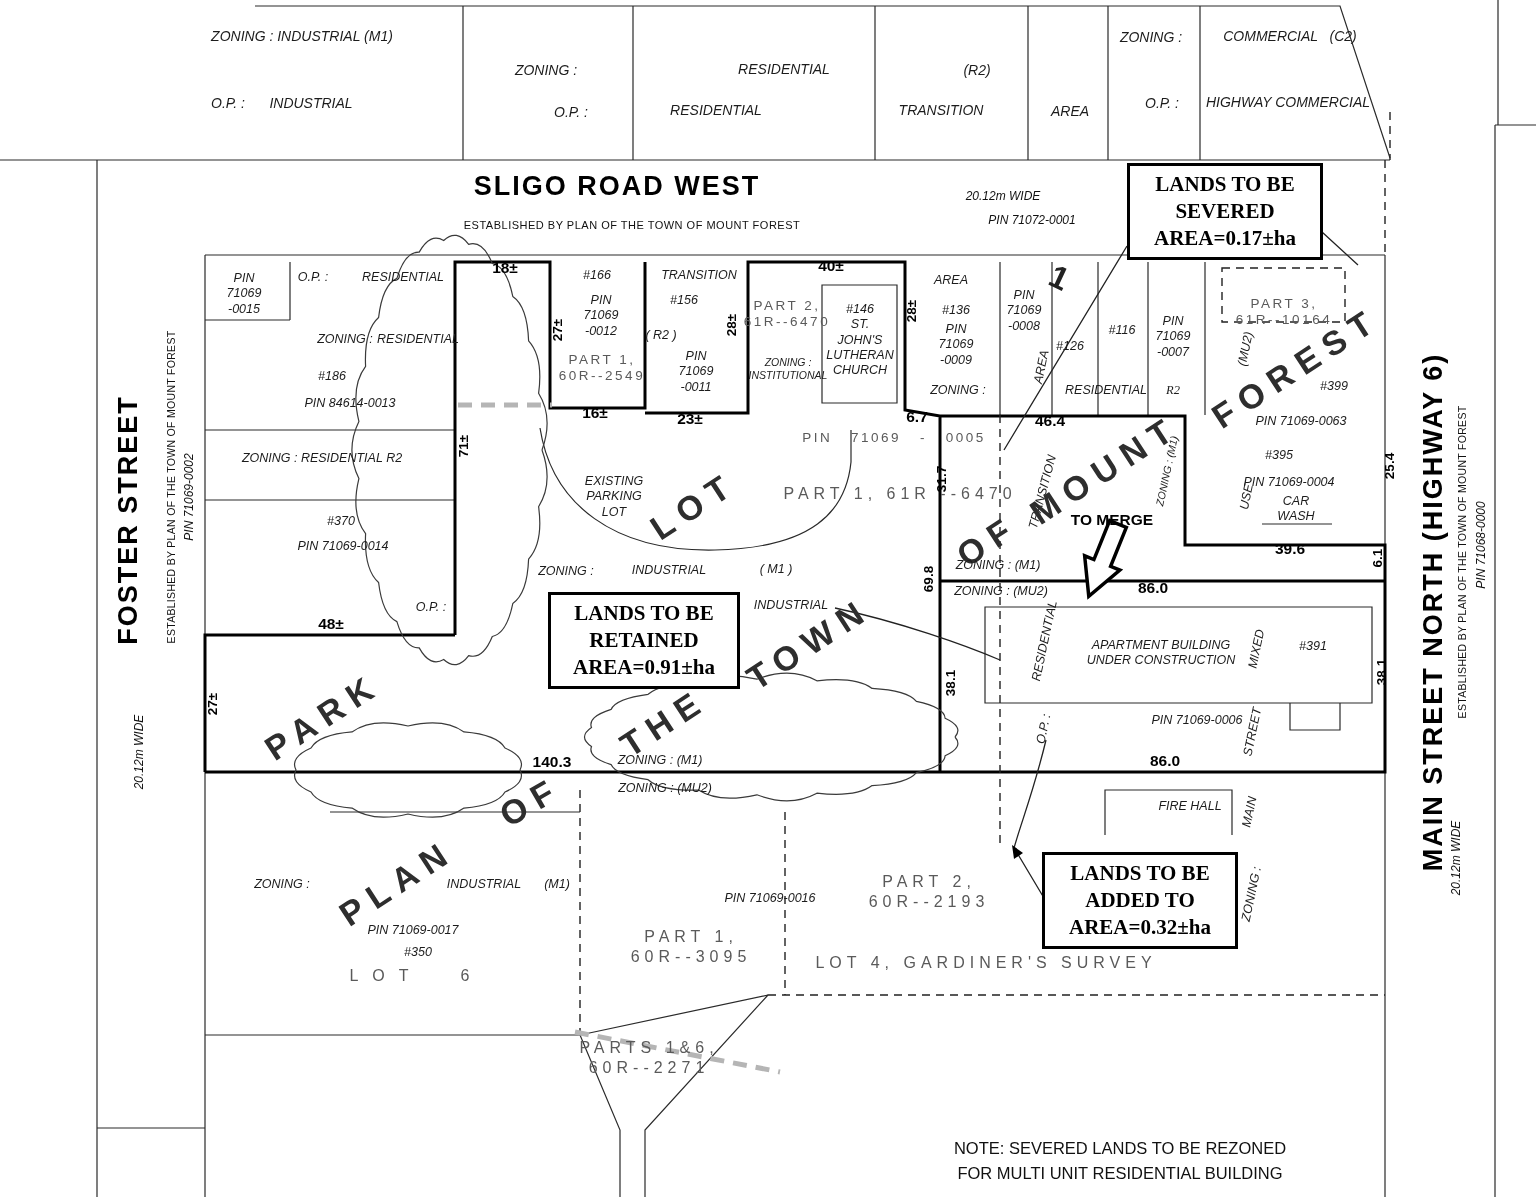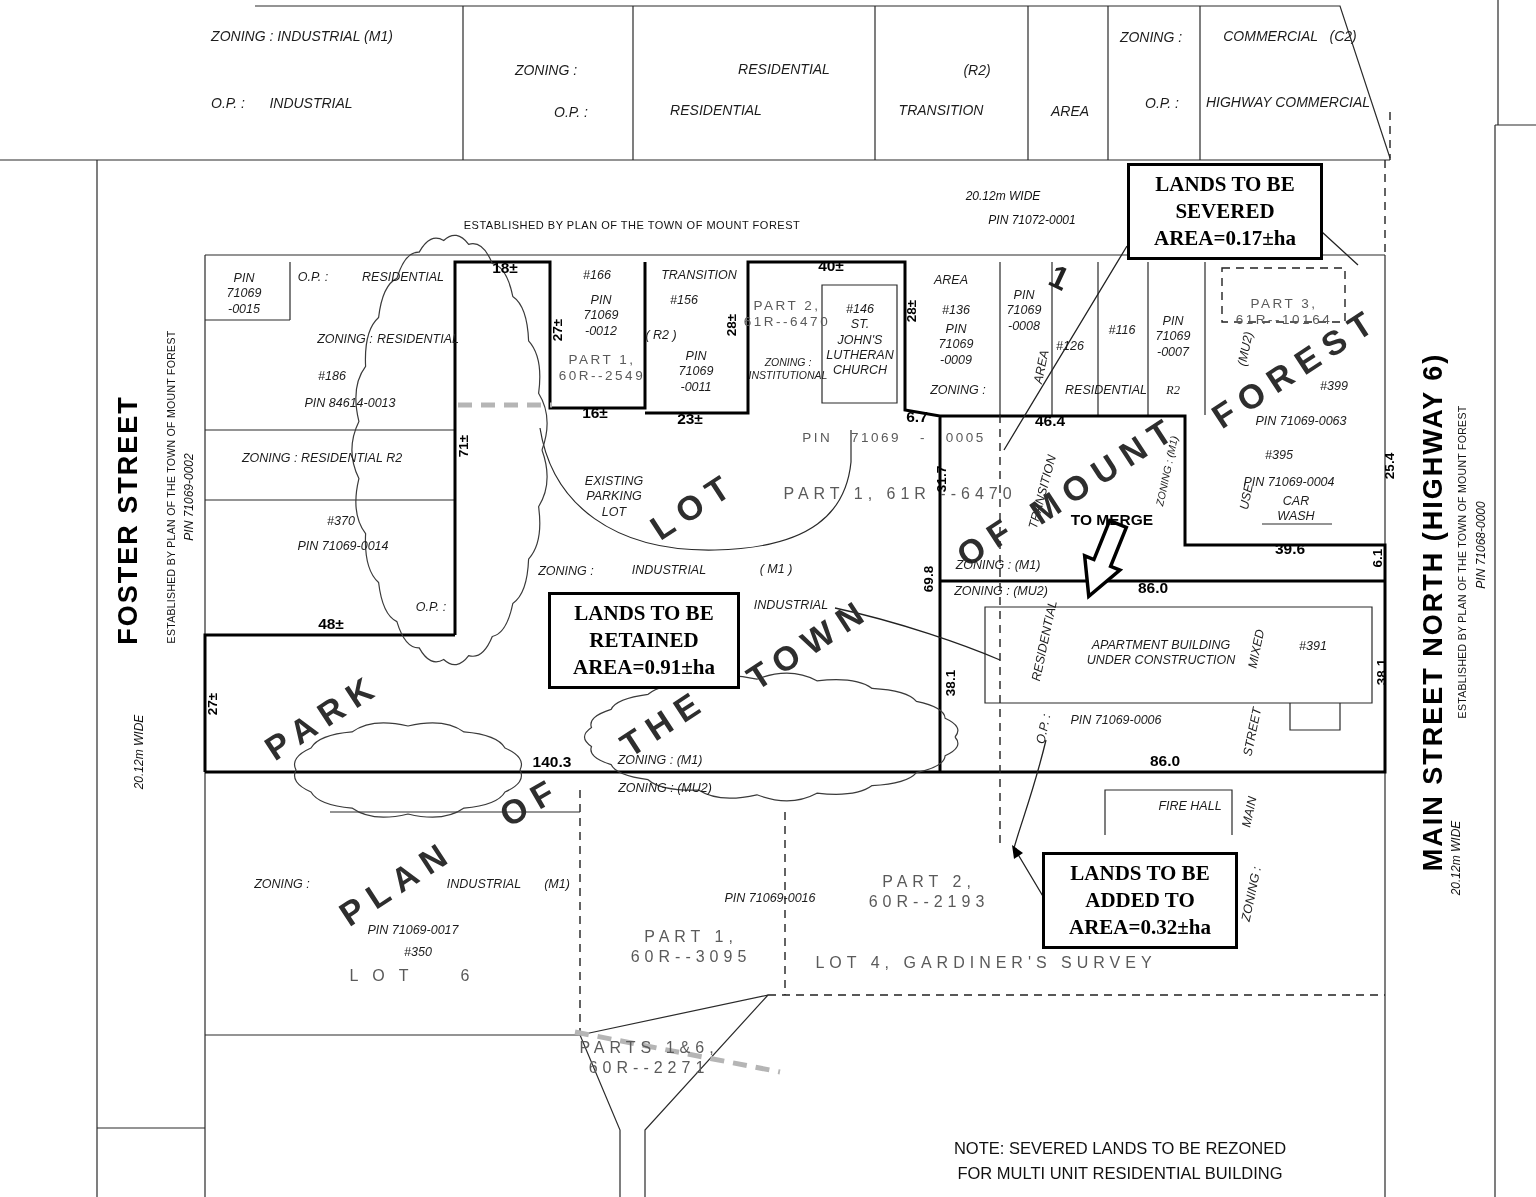--- a/index.html
+++ b/index.html
@@ -74,20 +74,21 @@
     <div>LANDS TO BE</div>
     <div>RETAINED</div>
     <div>AREA=0.91±ha</div>
   </div>
   <div class="ann" style="left:1042px;top:852px;width:196px;">
     <div>LANDS TO BE</div>
     <div>ADDED TO</div>
     <div>AREA=0.32±ha</div>
   </div>
 
+  <div class="lb road-title" style="left:617px;top:186px;">SLIGO ROAD WEST</div>
   <div class="lb road-sub" style="left:632px;top:226px;">ESTABLISHED BY PLAN OF THE TOWN OF MOUNT FOREST</div>
   <div class="lb rpin" style="left:1003px;top:196px;">20.12m WIDE</div>
   <div class="lb rpin" style="left:1032px;top:220px;">PIN 71072-0001</div>
 
   <div class="lb road-title rot90" style="left:128px;top:520px;">FOSTER STREET</div>
   <div class="lb road-sub-sm rot90" style="left:171px;top:487px;">ESTABLISHED BY PLAN OF THE TOWN OF MOUNT FOREST</div>
   <div class="lb rpin rot90" style="left:189px;top:497px;">PIN 71069-0002</div>
   <div class="lb rpin rot90" style="left:139px;top:752px;">20.12m WIDE</div>
 
   <div class="lb road-title rot90" style="left:1433px;top:612px;">MAIN STREET NORTH (HIGHWAY 6)</div>
@@ -209,21 +210,21 @@
       <div class="lb b15" style="left: 1153px; top: 588px;">86.0</div>
       <div class="lb i12" style="left: 791px; top: 606px;">INDUSTRIAL</div>
       <div class="lb giant" style="left: 809px; top: 644px; transform: translate(-50%, -50%) rotate(-33deg);">TOWN</div>
       <div class="lb i12" style="left: 1045px; top: 641px; transform: translate(-50%, -50%) rotate(-78deg);">RESIDENTIAL</div>
       <div class="lb i12" style="left: 1161px; top: 653px;">APARTMENT BUILDING
 UNDER CONSTRUCTION</div>
       <div class="lb i12" style="left: 1313px; top: 647px;">#391</div>
       <div class="lb b13" style="left: 951px; top: 683px; transform: translate(-50%, -50%) rotate(-90deg);">38.1</div>
       <div class="lb b13" style="left: 1382px; top: 672px; transform: translate(-50%, -50%) rotate(-90deg);">38.1</div>
       <div class="lb i12" style="left: 1044px; top: 729px; transform: translate(-50%, -50%) rotate(-78deg);">O.P. :</div>
-      <div class="lb i12" style="left: 1116px; top: 721px;">PIN 71069-0006</div>
+      <div class="lb i12" style="left: 1197px; top: 721px;">PIN 71069-0006</div>
       <div class="lb i12" style="left: 1257px; top: 649px; transform: translate(-50%, -50%) rotate(-78deg);">MIXED</div>
       <div class="lb i12" style="left: 1253px; top: 732px; transform: translate(-50%, -50%) rotate(-78deg);">STREET</div>
       <div class="lb i12" style="left: 1250px; top: 812px; transform: translate(-50%, -50%) rotate(-78deg);">MAIN</div>
       <div class="lb i12" style="left: 1252px; top: 894px; transform: translate(-50%, -50%) rotate(-78deg);">ZONING :</div>
       <div class="lb giant" style="left: 323px; top: 717px; transform: translate(-50%, -50%) rotate(-33deg);">PARK</div>
       <div class="lb giant" style="left: 531px; top: 802px; transform: translate(-50%, -50%) rotate(-30deg);">OF</div>
       <div class="lb giant" style="left: 664px; top: 723px; transform: translate(-50%, -50%) rotate(-33deg);">THE</div>
       <div class="lb b15" style="left: 552px; top: 762px;">140.3</div>
       <div class="lb i12" style="left: 660px; top: 761px;">ZONING : (M1)</div>
       <div class="lb i12" style="left: 665px; top: 789px;">ZONING : (MU2)</div>

